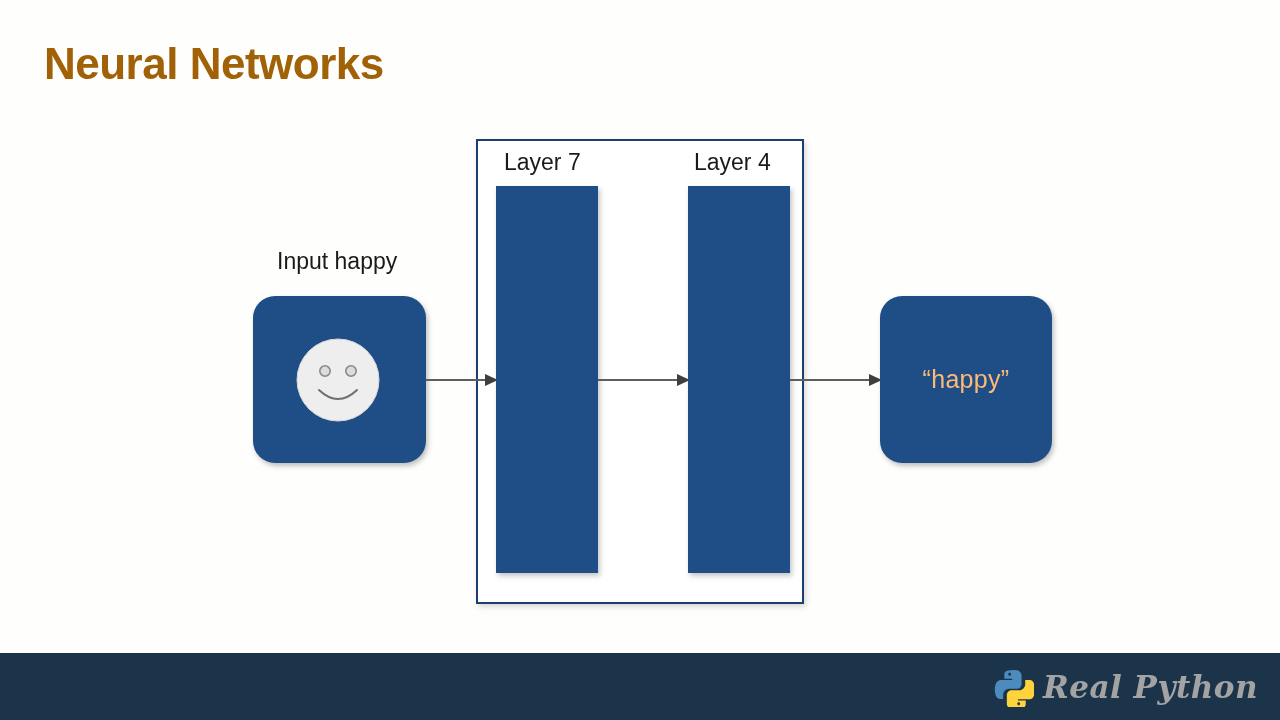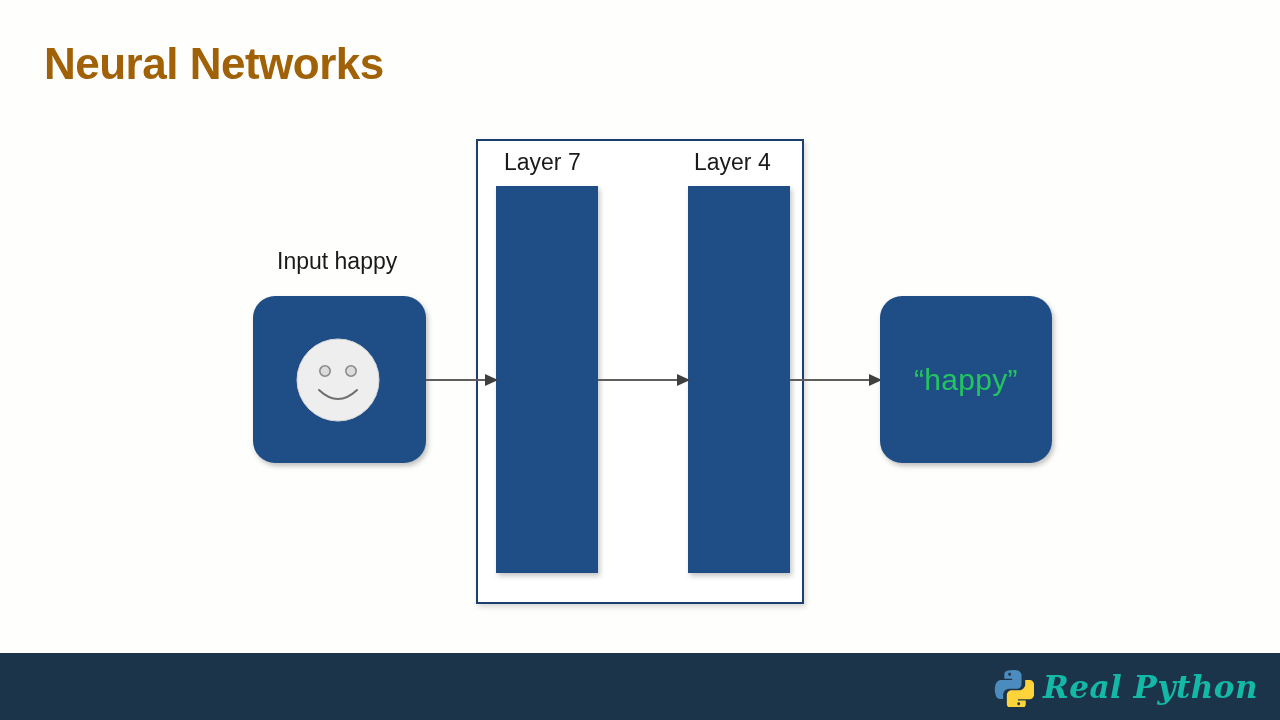--- a/index.html
+++ b/index.html
@@ -76,22 +76,22 @@
     top: 296px;
     width: 172px;
     height: 167px;
   }
   .output-text {
     position: absolute;
     inset: 0;
     display: flex;
     align-items: center;
     justify-content: center;
-    color: #22c55e;
-    font-size: 30px;
+    color: #fdba74;
+    font-size: 25px;
     font-family: "Liberation Sans", sans-serif;
     letter-spacing: 0.3px;
   }
 
   
   .network-box {
     position: absolute;
     left: 476px;
     top: 139px;
     width: 328px;
@@ -157,21 +157,21 @@
   .brand {
     position: absolute;
     right: 22px;
     top: 50%;
     transform: translateY(-50%);
     display: flex;
     align-items: center;
     gap: 9px;
   }
   .brand-name {
-    color: #14b8a6;
+    color: #a3a3a3;
     font-size: 31px;
     font-family: "DejaVu Serif", serif;
     font-style: italic;
     font-weight: bold;
     letter-spacing: 0.5px;
     white-space: nowrap;
   }
 </style>
 </head>
 <body>

